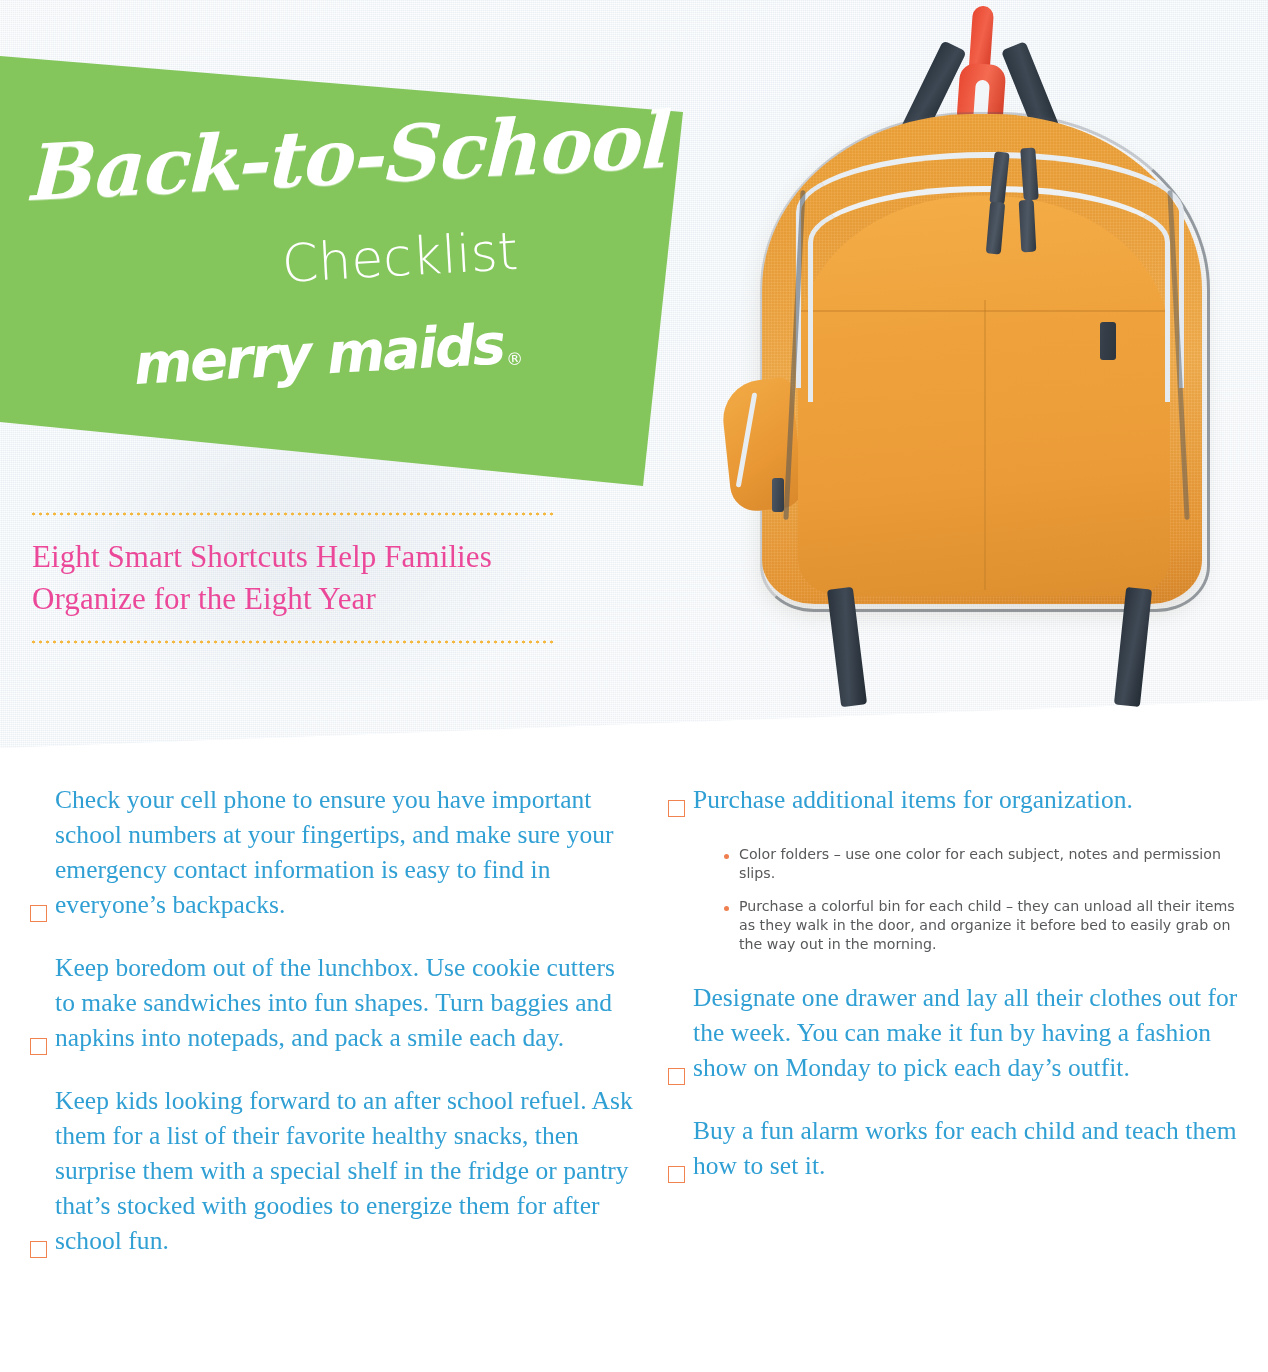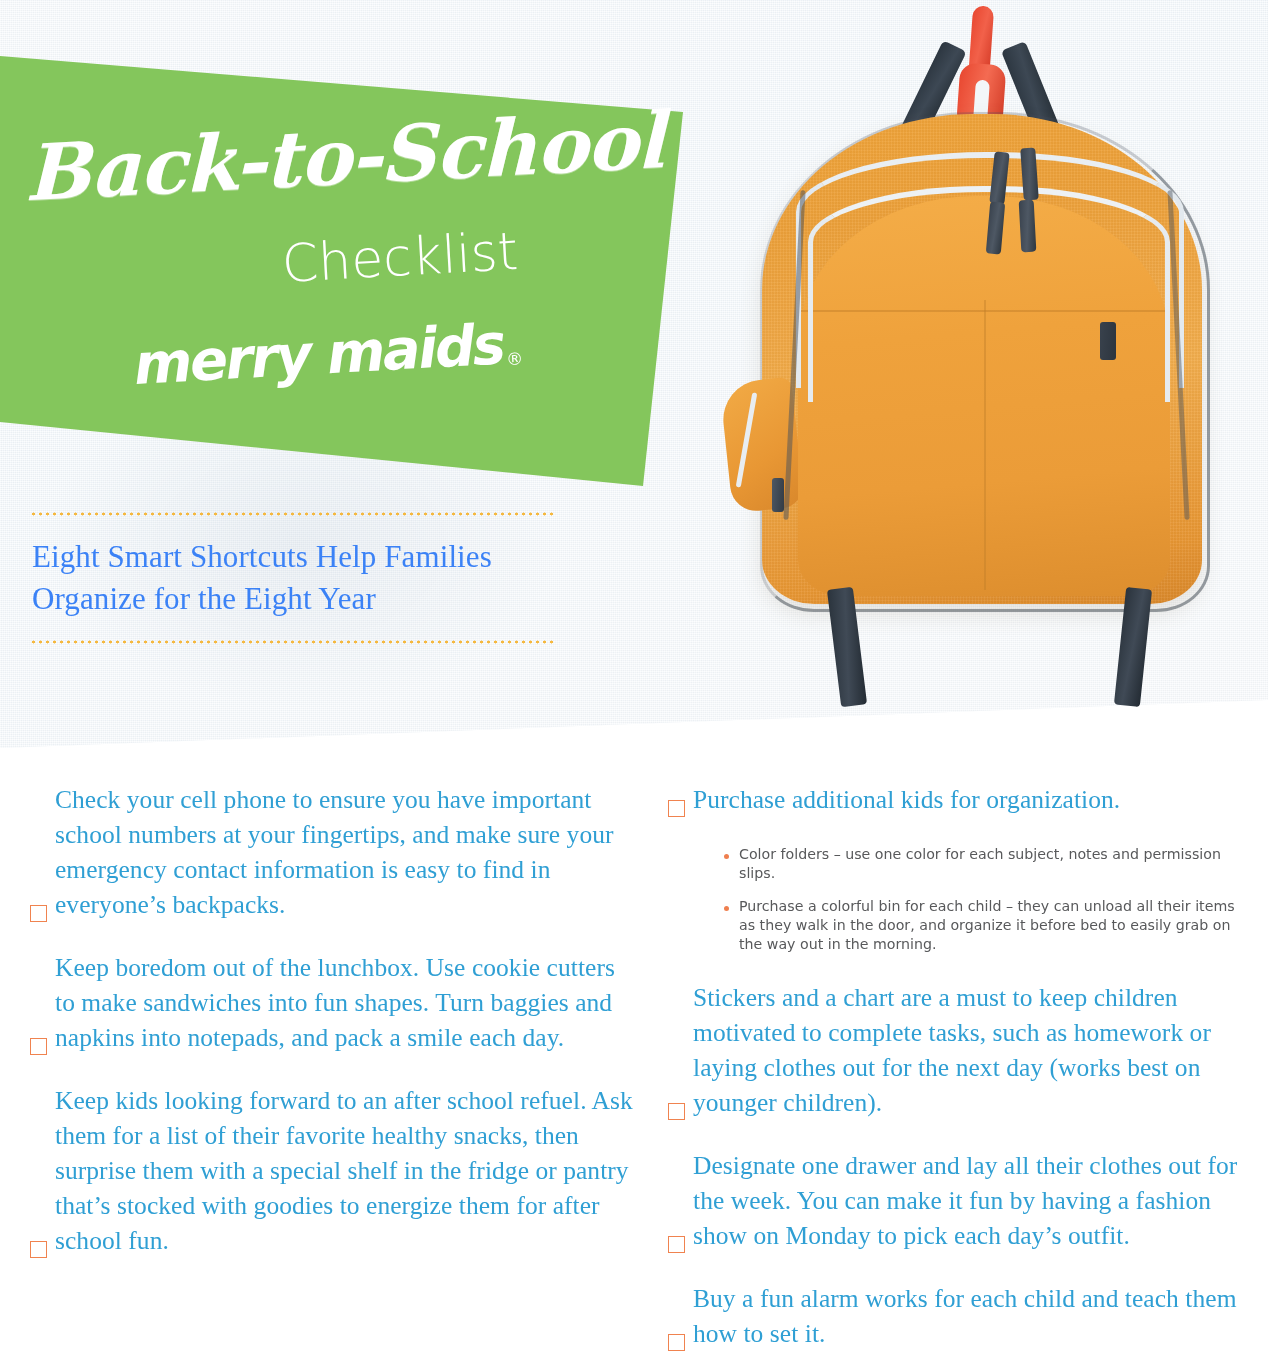--- a/index.html
+++ b/index.html
@@ -303,21 +303,21 @@
     left: 30px; top: 512px;
     width: 524px;
   }
   .dotline {
     height: 4px;
     background-image: radial-gradient(circle, #f5b83f 0 1.4px, transparent 1.6px);
     background-size: 7px 4px;
     background-repeat: repeat-x;
   }
   .subtitle-text {
-    color: #3b82f6;
+    color: #ec4899;
     font-family: "Liberation Serif", serif;
     font-size: 31px;
     line-height: 42px;
     padding: 20px 0 20px 2px;
     letter-spacing: 0.1px;
   }
 
   
   .columns {
     position: absolute;
@@ -454,37 +454,33 @@
       <div class="checkbox"></div>
       <div class="check-text">Keep kids looking forward to an after school refuel. Ask them for a list of their favorite healthy snacks, then surprise them with a special shelf in the fridge or pantry that’s stocked with goodies to energize them for after school fun.</div>
     </div>
 
   </div>
 
   <div class="col col-right">
 
     <div class="check-item">
       <div class="checkbox"></div>
-      <div class="check-text">Purchase additional kids for organization.</div>
+      <div class="check-text">Purchase additional items for organization.</div>
     </div>
     <div class="subbullets">
       <div class="subbullet">
         <div class="dot"></div>
         <div class="sub-text">Color folders – use one color for each subject, notes and permission slips.</div>
       </div>
       <div class="subbullet">
         <div class="dot"></div>
         <div class="sub-text">Purchase a colorful bin for each child – they can unload all their items as they walk in the door, and organize it before bed to easily grab on the way out in the morning.</div>
       </div>
     </div>
 
-    <div class="check-item">
-      <div class="checkbox"></div>
-      <div class="check-text">Stickers and a chart are a must to keep children motivated to complete tasks, such as homework or laying clothes out for the next day (works best on younger children).</div>
-    </div>
 
     <div class="check-item">
       <div class="checkbox"></div>
       <div class="check-text">Designate one drawer and lay all their clothes out for the week. You can make it fun by having a fashion show on Monday to pick each day’s outfit.</div>
     </div>
 
     <div class="check-item">
       <div class="checkbox"></div>
       <div class="check-text">Buy a fun alarm works for each child and teach them how to set it.</div>
     </div>

